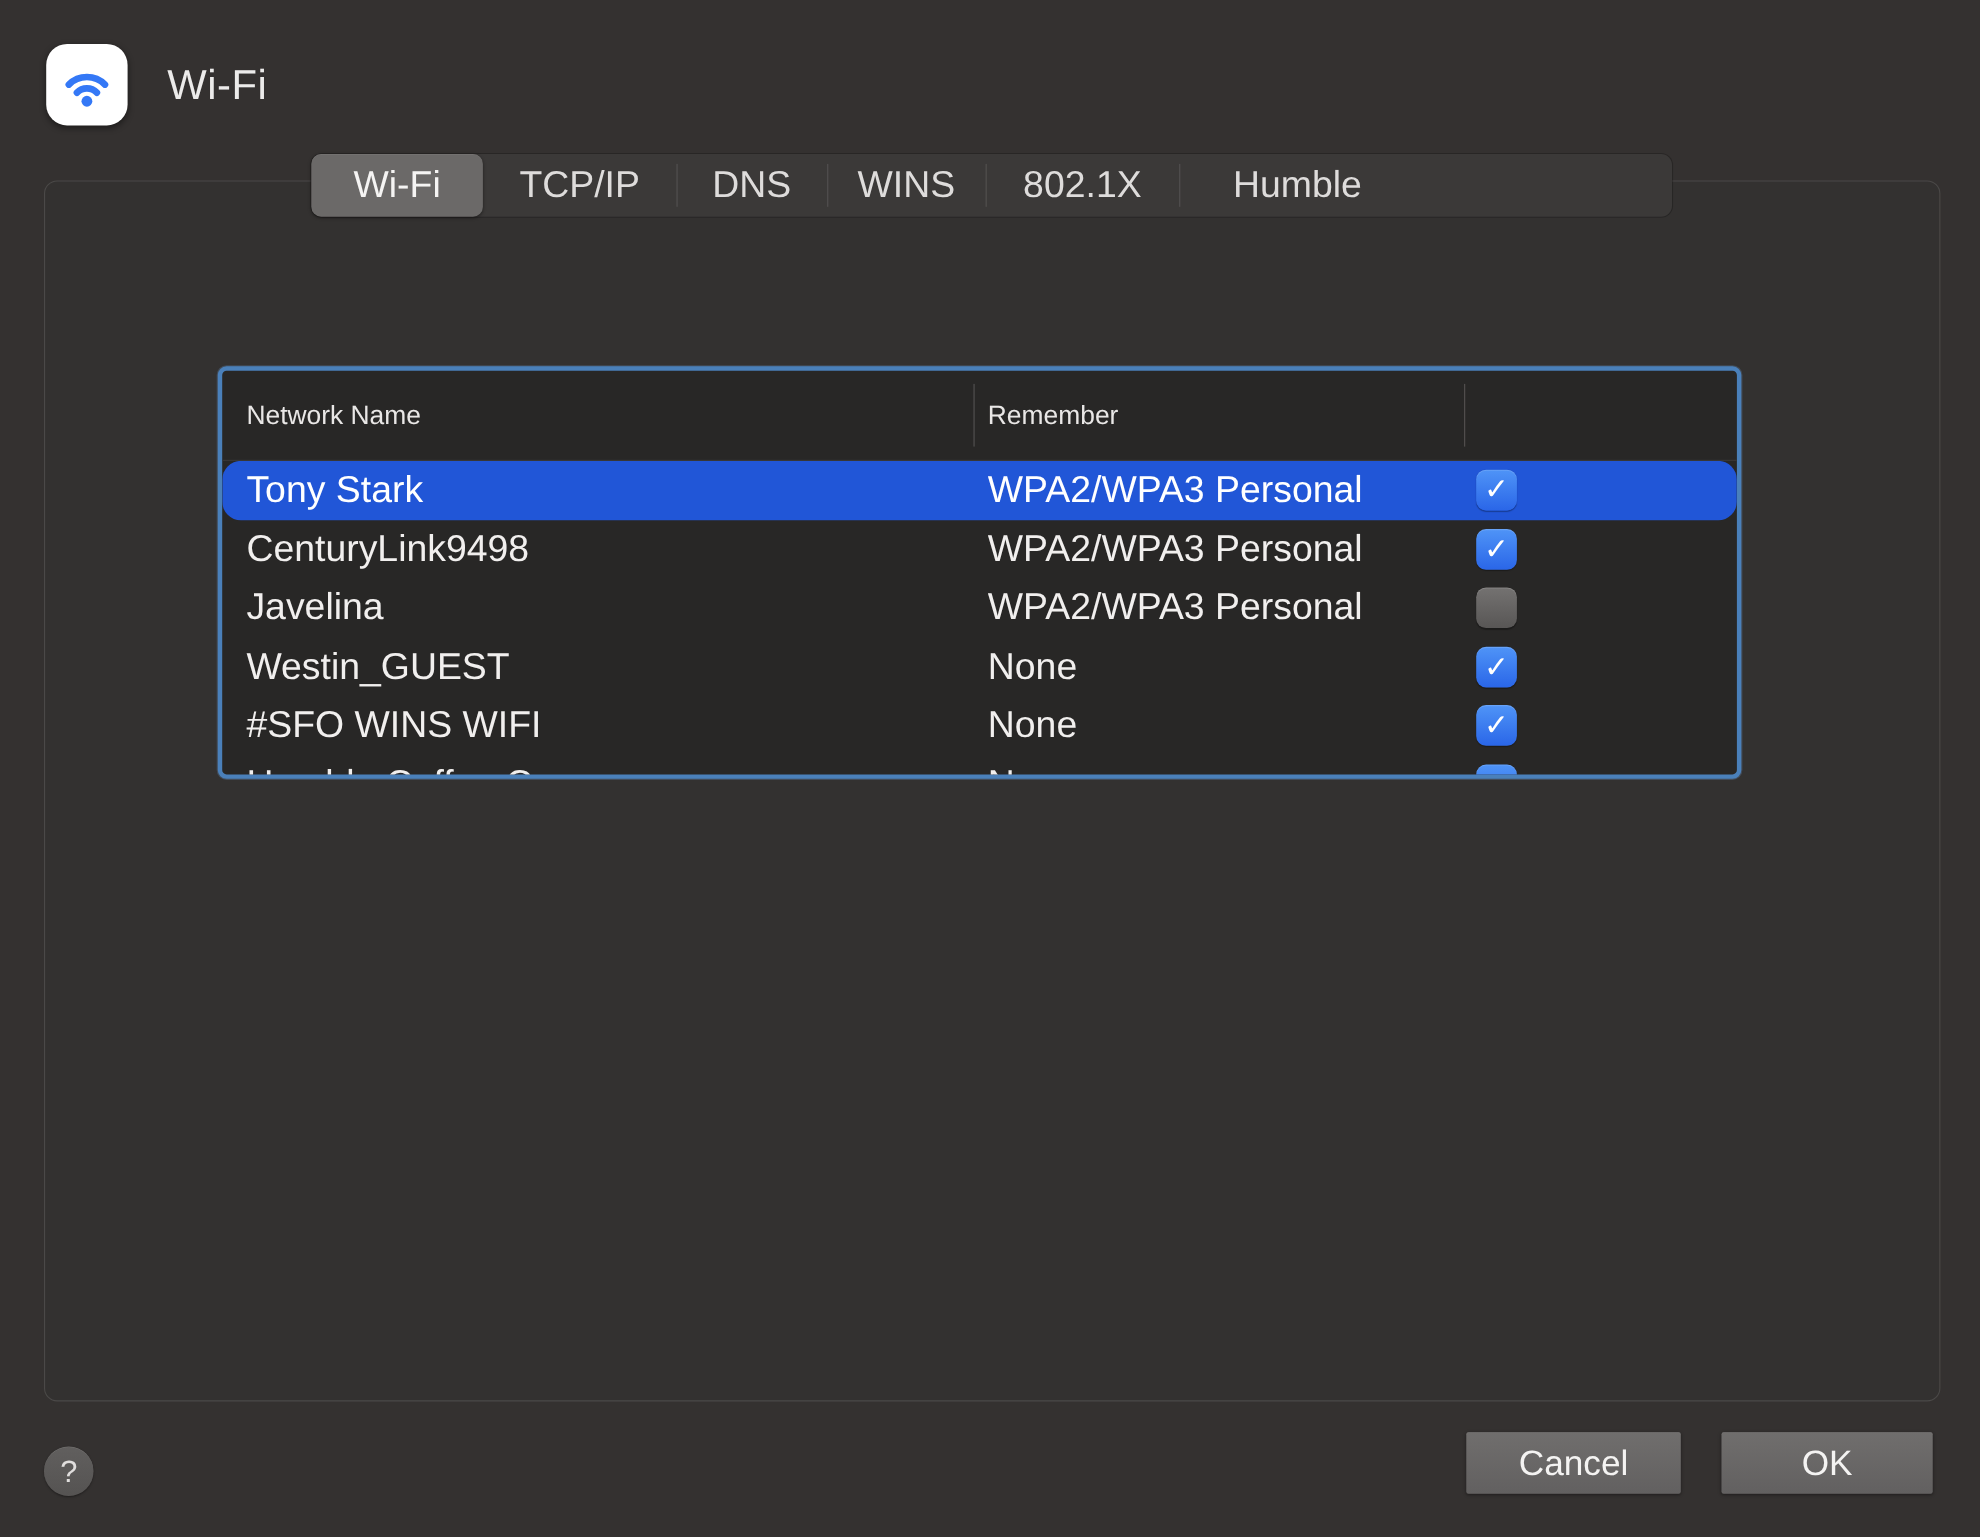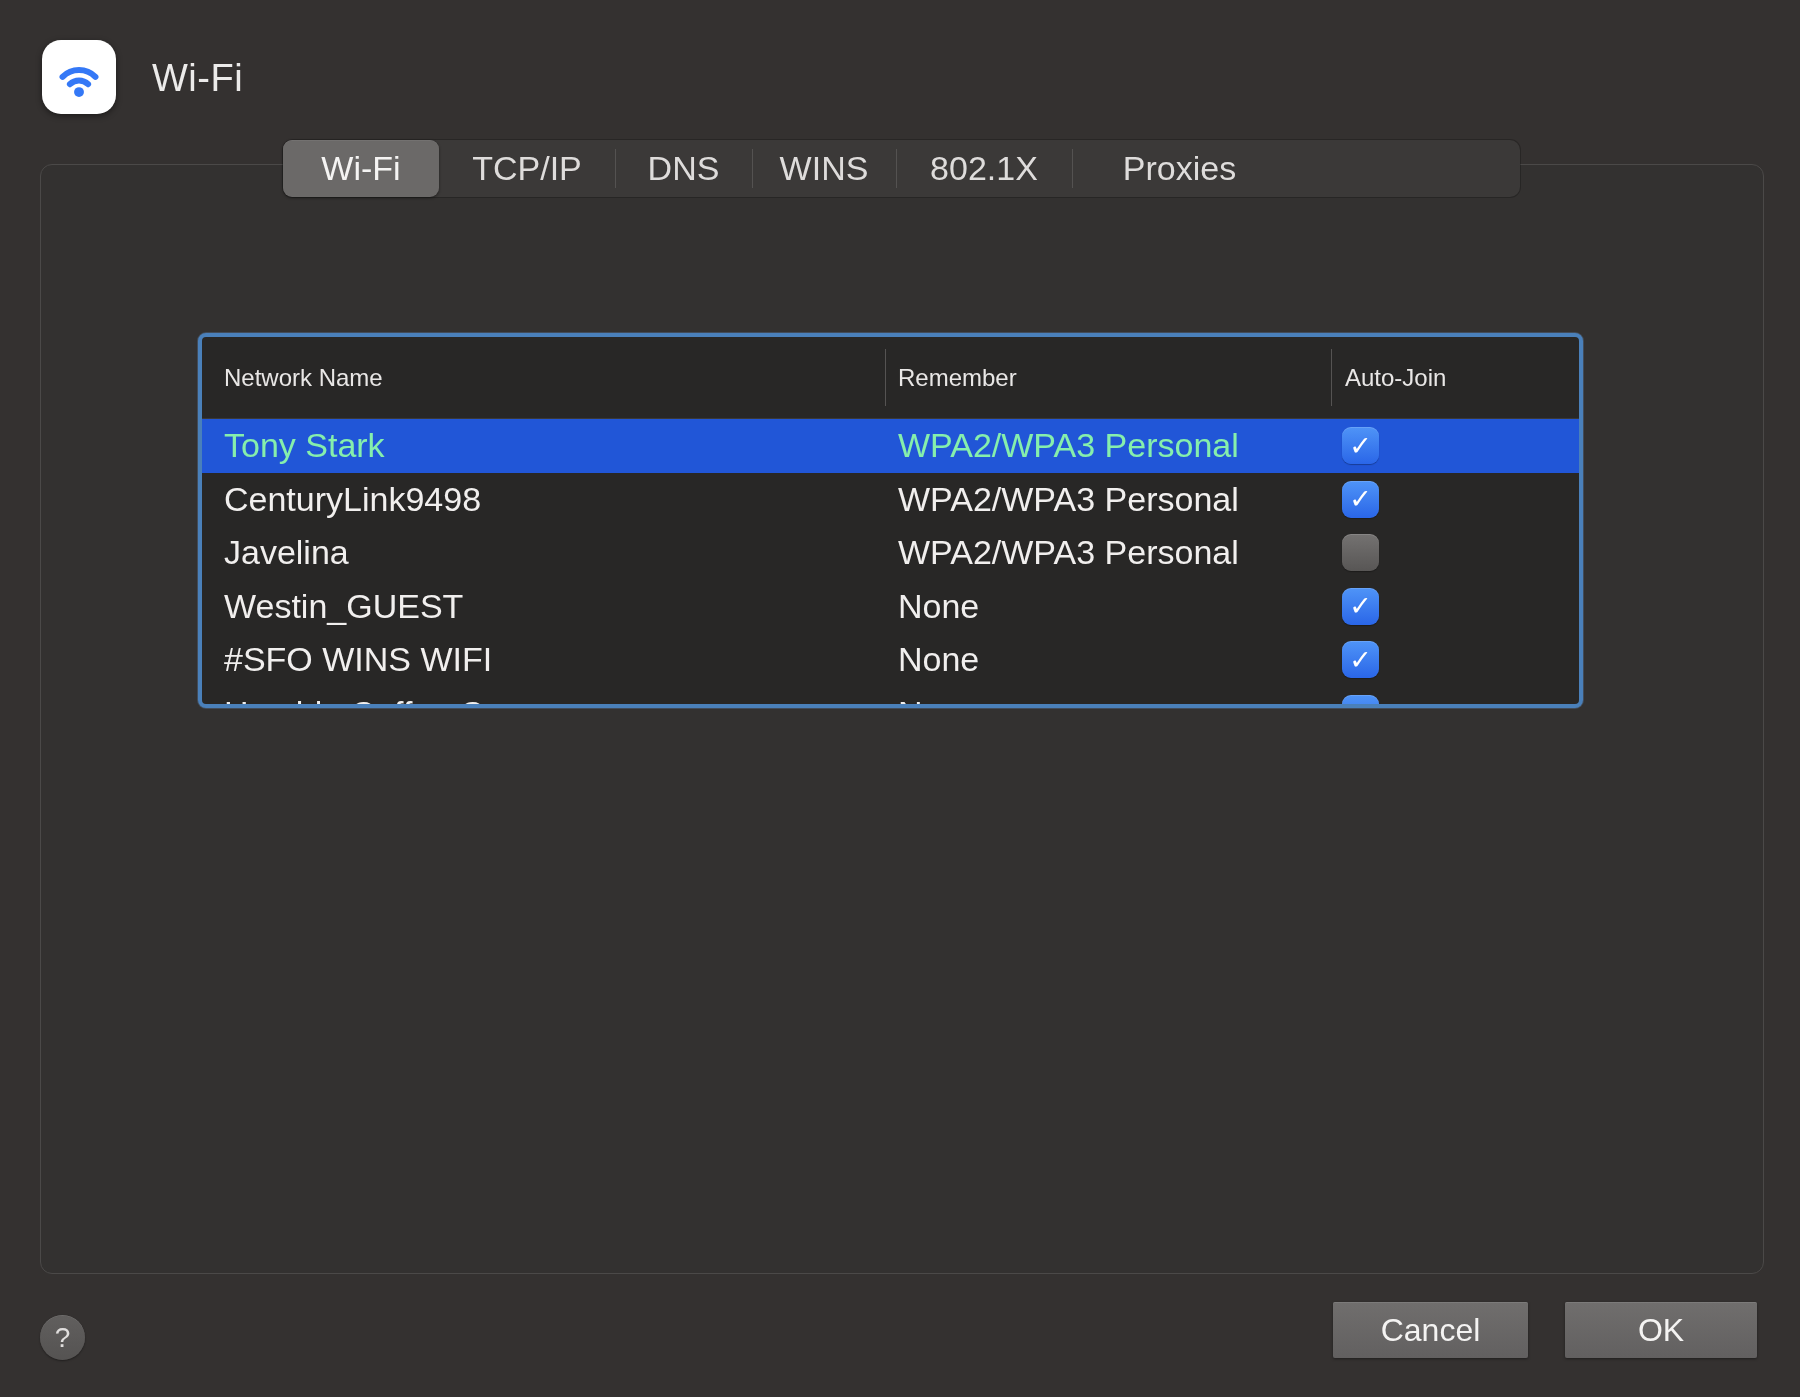--- a/index.html
+++ b/index.html
@@ -52,21 +52,21 @@
     box-shadow:0 0 0 1px rgba(110,160,215,.25);
   }
   .thead{
     position:relative;height:81px;border-bottom:1px solid #3a3938;
     font-size:24px;color:#e9e7e6;font-weight:500;
   }
   .th{position:absolute;top:0;height:100%;display:flex;align-items:center;}
   .col-sep{position:absolute;top:12px;bottom:12px;width:1px;background:#555352;}
   .tbody{position:relative;height:292px;overflow:hidden;}
   .row{position:relative;height:53.5px;font-size:34px;color:#f1efee;}
-  .row.selected{background:#2156d7;color:#86efac;}
+  .row.selected{background:#2156d7;color:#ffffff;border-radius:17px;}
   .cell-name{position:absolute;left:22px;top:0;height:53.5px;line-height:53.5px;white-space:nowrap;}
   .cell-sec{position:absolute;left:696px;top:0;height:53.5px;line-height:53.5px;white-space:nowrap;}
   .cell-check{position:absolute;left:1140px;top:8px;}
   
   .checkbox{
     width:37px;height:37px;border-radius:9px;box-sizing:border-box;
     background:linear-gradient(#747271,#585655);
     box-shadow:inset 0 1px 0 rgba(255,255,255,.14), 0 1px 1px rgba(0,0,0,.3);
     position:relative;
   }
@@ -129,32 +129,31 @@
     </svg>
   </div>
   <div class="window-title">Wi-Fi</div>
 
   <div class="tabstrip">
     <div class="tab selected" style="width:156px">Wi-Fi</div>
     <div class="tab" style="width:176px">TCP/IP</div>
     <div class="tab sep" style="width:137px">DNS</div>
     <div class="tab sep" style="width:144px">WINS</div>
     <div class="tab sep" style="width:176px">802.1X</div>
-    <div class="tab sep" style="width:215px">Proxies</div>
+    <div class="tab sep" style="width:215px">Humble</div>
   </div>
 
   <div class="panel"></div>
 
   <div class="section-label" style="left:202px;top:273px;">Preferred Networks:</div>
 
   <div class="nettable">
     <div class="thead">
       <div class="th" style="left:22px">Network Name</div>
       <div class="th" style="left:696px">Remember</div>
-      <div class="th" style="left:1143px">Auto-Join</div>
       <div class="col-sep" style="left:683px"></div>
       <div class="col-sep" style="left:1129px"></div>
     </div>
     <div class="tbody">
 
       <div class="row selected">
         <div class="cell-name">Tony Stark</div>
         <div class="cell-sec">WPA2/WPA3 Personal</div>
         <div class="cell-check">
             <div class="checkbox checked"></div>

